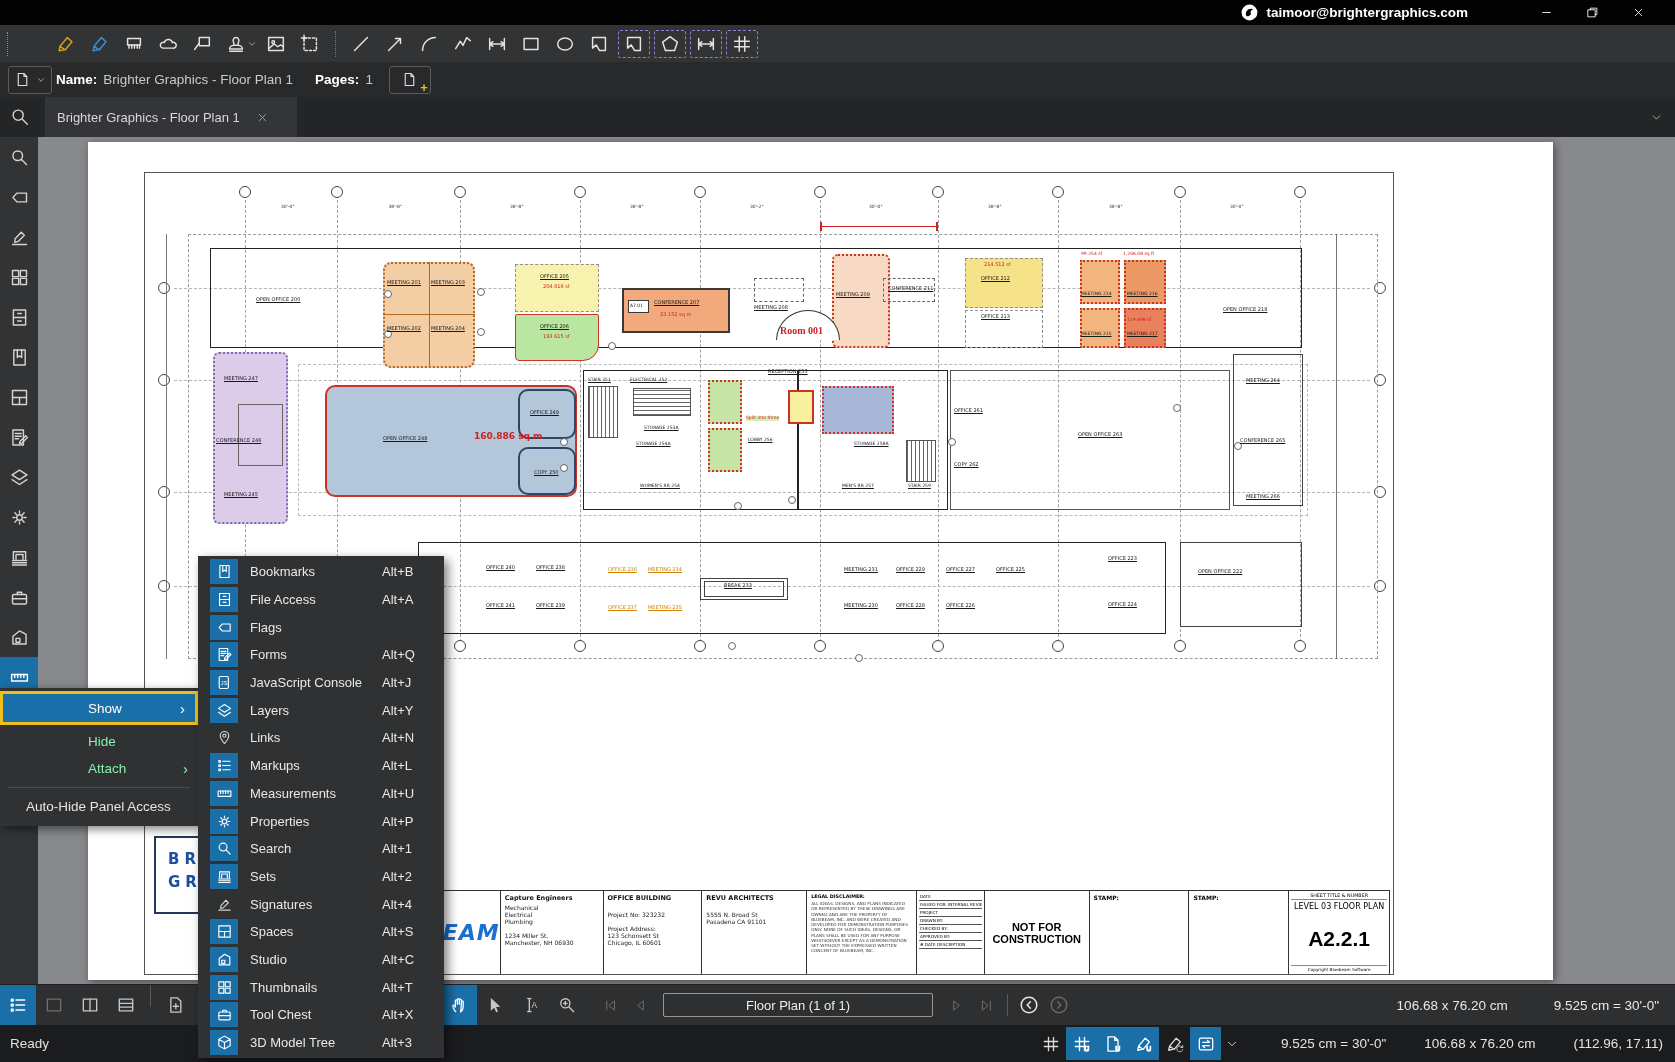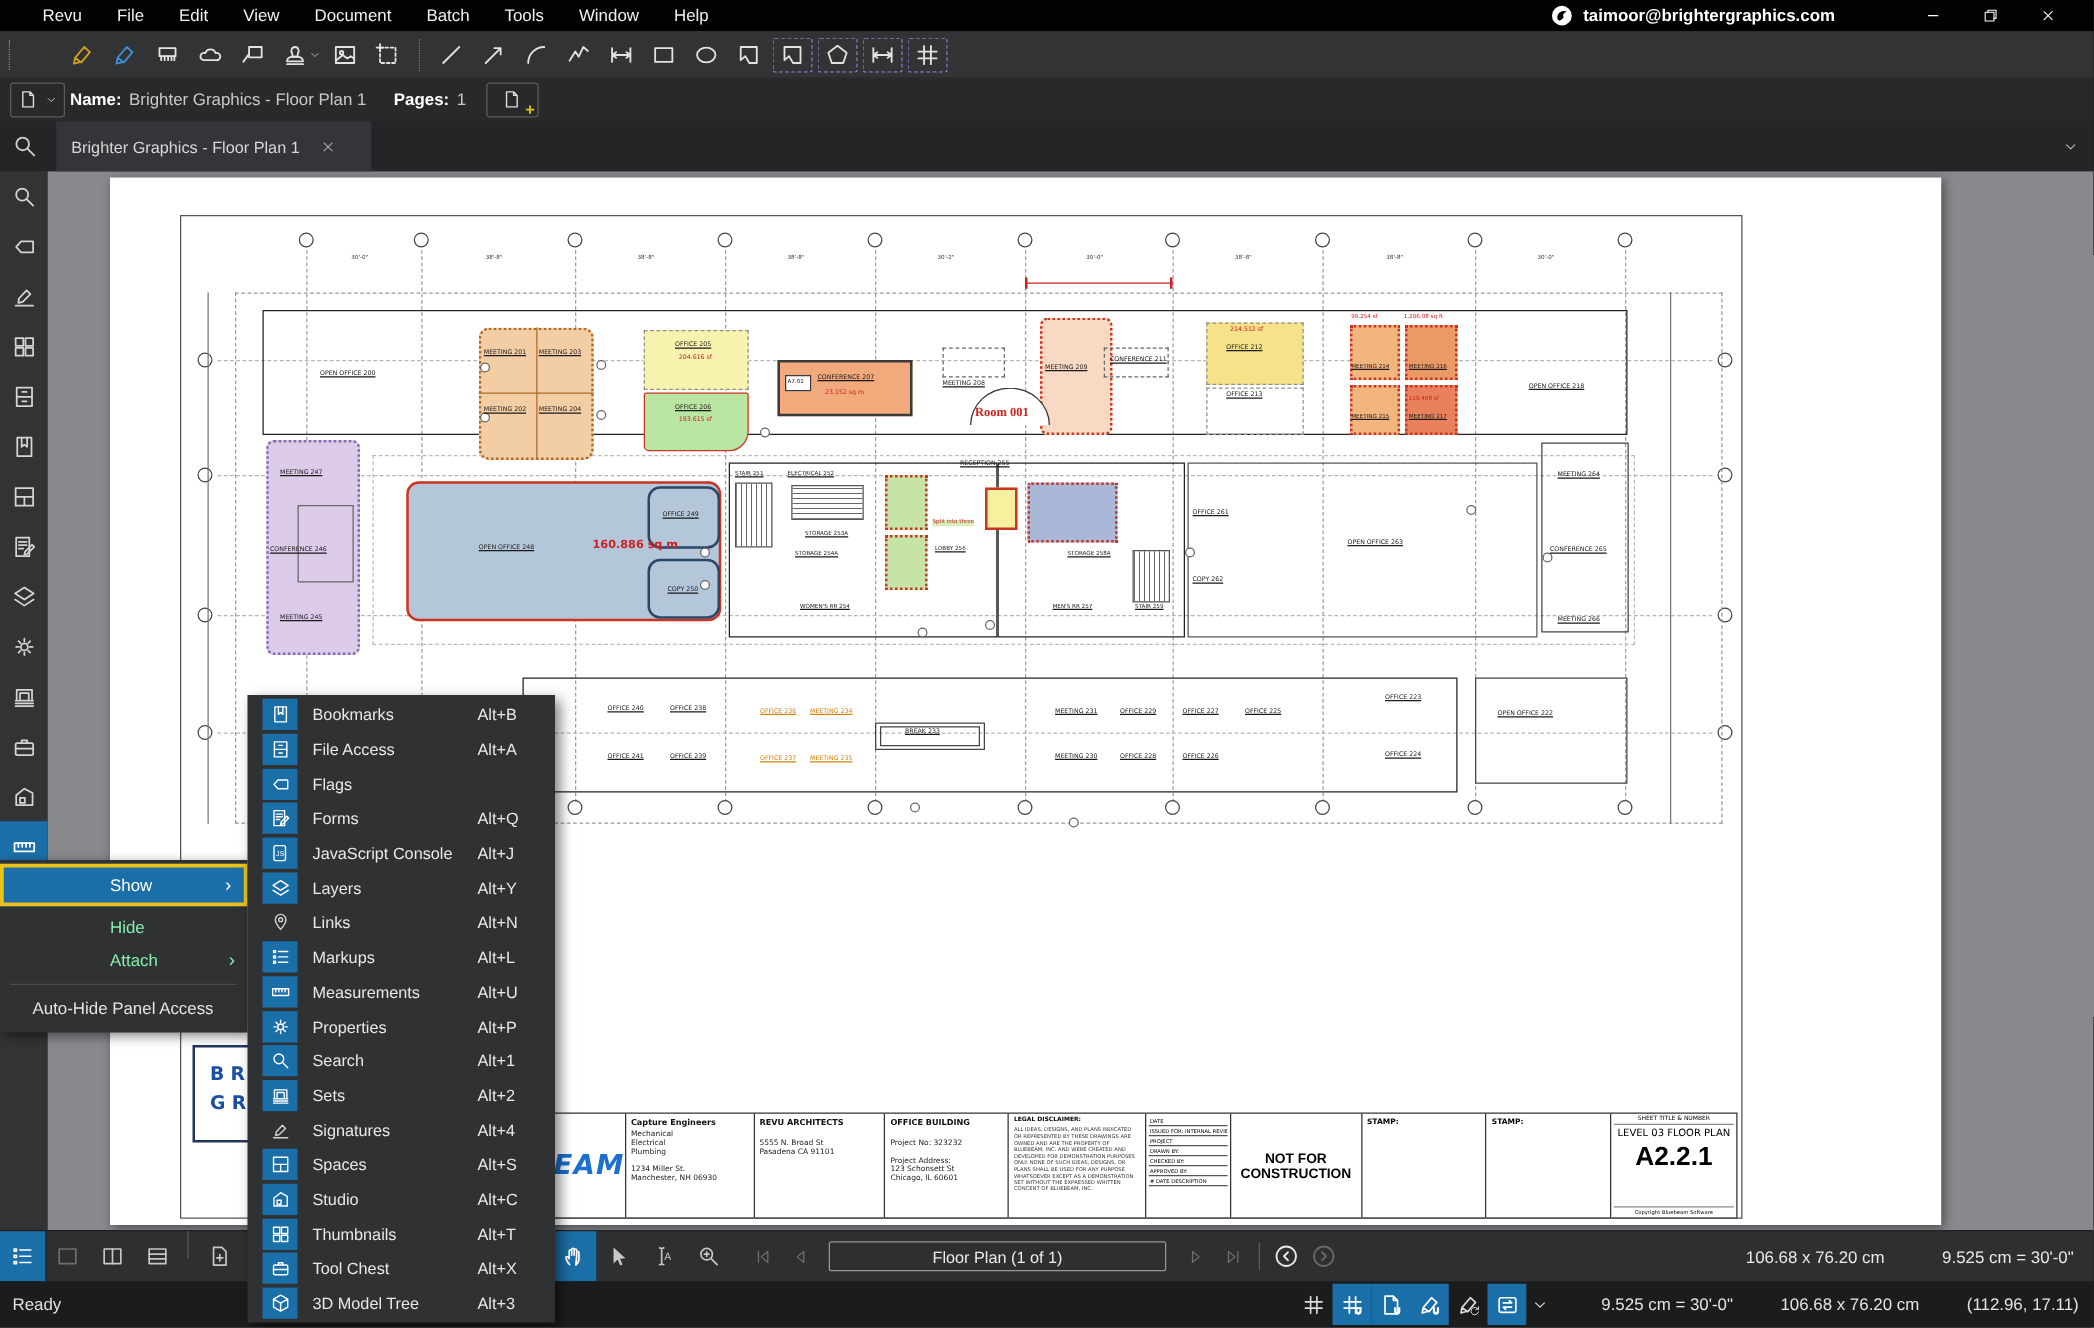--- a/index.html
+++ b/index.html
@@ -76,21 +76,21 @@
   .tb-logo{width:140px;display:flex;align-items:center;justify-content:flex-end;overflow:hidden;}
   .tb-logo span{font-size:22px;font-weight:bold;font-style:italic;color:#1b6fd0;letter-spacing:1px;margin-right:-4px;}
   .tb-legal-title{font-size:4.8px;font-weight:bold;}
   .tb-legal{font-size:4.2px;color:#333;line-height:1.25;margin-top:2px;}
   .tb-row{font-size:4.2px;border-bottom:.5px solid #555;padding:1px 1px;white-space:nowrap;overflow:hidden;}
   .tb-nfc{display:flex;align-items:center;justify-content:center;font-weight:bold;font-size:11px;text-align:center;white-space:pre-line;font-family:"Liberation Sans",sans-serif;}
   .tb-stamp{font-size:6px;font-weight:bold;}
   .tb-sheet{width:100px;display:flex;flex-direction:column;align-items:center;padding:2px;}
   .tb-sheet .hd{font-size:4.8px;border-bottom:.5px solid #888;width:100%;text-align:center;padding-bottom:1px;}
   .tb-sheet .st{font-size:8px;text-align:center;margin-top:2px;}
-  .tb-sheet .num{font-size:21px;font-weight:bold;margin-top:3px;font-family:"Liberation Sans",sans-serif;}
+  .tb-sheet .num{font-size:21px;font-weight:bold;margin-top:16px;font-family:"Liberation Sans",sans-serif;}
   .tb-sheet .cp{font-size:4.2px;border-top:.5px solid #888;width:100%;text-align:center;margin-top:auto;padding-top:1px;}
   
   .btoolbar{position:absolute;left:0;right:0;bottom:37px;height:40px;background:#2d2f31;display:flex;align-items:center;z-index:5;border-top:1px solid #202020;}
   .bicon{width:36px;height:40px;display:flex;align-items:center;justify-content:center;color:#c8c8c8;}
   .bicon svg{width:20px;height:20px;}
   .bicon.active{background:#1b6fa8;color:#fff;}
   .bicon.dim{color:#6f6f6f;}
   .bsep{width:0;height:22px;border-left:1px solid #5a5a5a;margin:0 6px;}
   .bt-tools{display:flex;margin-left:248px;}
   .bt-nav{display:flex;align-items:center;margin-left:10px;}
@@ -346,31 +346,20 @@
     <symbol id="s-revu" viewBox="0 0 24 24">
         <circle cx="12" cy="12" r="10" fill="#fff" stroke="none"></circle>
         <path d="M8 16.5 C5.5 10.5 11.5 5.5 17 8 C13.5 9 12.5 11.5 14 13.5 C12 16.5 10 17.5 8 16.5 Z" fill="#000" stroke="none"></path>
       </symbol>
   </defs>
 </svg>
 
 <div class="app">
 
   <div class="titlebar">
-    <div class="menus" id="menus">
-        <div class="menu-item">Revu</div>
-        <div class="menu-item">File</div>
-        <div class="menu-item">Edit</div>
-        <div class="menu-item">View</div>
-        <div class="menu-item">Document</div>
-        <div class="menu-item">Batch</div>
-        <div class="menu-item">Tools</div>
-        <div class="menu-item">Window</div>
-        <div class="menu-item">Help</div>
-      </div>
     <div class="tb-right">
       <svg class="ic logo-circle">
           <use href="#s-revu"></use>
         </svg>
       <span class="account">taimoor@brightergraphics.com</span>
       <span class="winbtn">
           <svg class="ic">
             <use href="#s-min"></use>
           </svg>
         </span>
@@ -622,34 +611,34 @@
             </div>
           <div class="tb-cell" style="width:103px;">
             <div class="tb-title">Capture Engineers</div>
             <div class="tb-lines">Mechanical
 Electrical
 Plumbing
 
 1234 Miller St.
 Manchester, NH 06930</div>
           </div>
+          <div class="tb-cell" style="width:99px;">
+            <div class="tb-title">OFFICE BUILDING</div>
+            <div class="tb-lines">
+Project No: 323232
+
+Project Address:
+123 Schonsett St
+Chicago, IL 60601</div>
+          </div>
           <div class="tb-cell" style="width:105px;">
             <div class="tb-title">REVU ARCHITECTS</div>
             <div class="tb-lines">
 5555 N. Broad St
 Pasadena CA 91101</div>
-          </div>
-          <div class="tb-cell" style="width:99px;">
-            <div class="tb-title">OFFICE BUILDING</div>
-            <div class="tb-lines">
-Project No: 323232
-
-Project Address:
-123 Schonsett St
-Chicago, IL 60601</div>
           </div>
           <div class="tb-cell" style="width:110px;">
             <div class="tb-legal-title">LEGAL DISCLAIMER:</div>
             <div class="tb-legal">ALL IDEAS, DESIGNS, AND PLANS INDICATED OR REPRESENTED BY THESE DRAWINGS ARE OWNED AND ARE THE PROPERTY OF BLUEBEAM, INC. AND WERE CREATED AND DEVELOPED FOR DEMONSTRATION PURPOSES ONLY. NONE OF SUCH IDEAS, DESIGNS, OR PLANS SHALL BE USED FOR ANY PURPOSE WHATSOEVER EXCEPT AS A DEMONSTRATION SET WITHOUT THE EXPRESSED WRITTEN CONCENT OF BLUEBEAM, INC.</div>
           </div>
           <div class="tb-cell" style="width:68px;padding:2px;" id="tb-revisions">
               <div class="tb-row">DATE</div>
               <div class="tb-row">ISSUED FOR:   INTERNAL REVIEW</div>
               <div class="tb-row">PROJECT</div>
               <div class="tb-row">DRAWN BY:</div>

